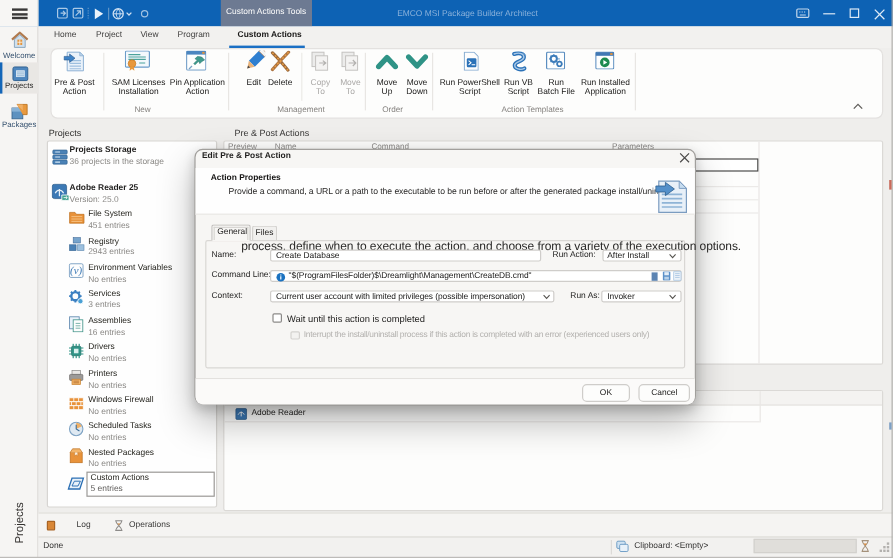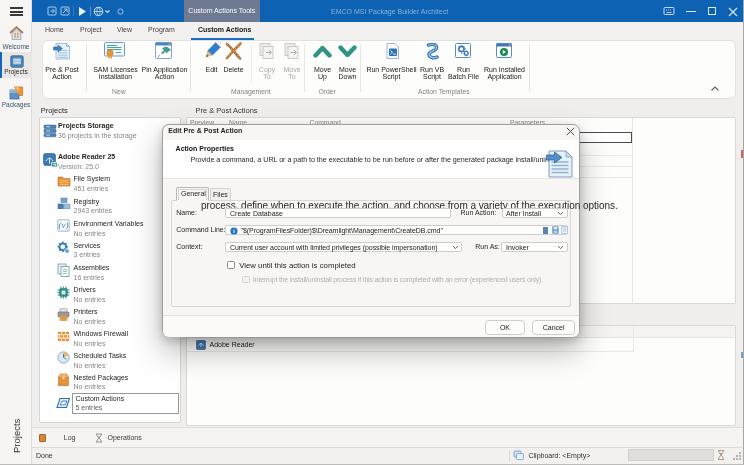--- a/index.html
+++ b/index.html
@@ -438,21 +438,21 @@
     <path d="M1 1 L3.5 3.7 L6 1" stroke="#55534f" stroke-width="0.9" fill="none"></path>
   </svg>
 <div class="abs txt" style="left:475.3px;top:243.3px;font-size:7px;color:#1e1d1c;z-index:12;">Run As:</div>
 <div class="abs" style="left:500.8px;top:241.8px;width:67.6px;height:10.6px;background:#fff;border:1px solid #cfcdca;border-radius:2px;z-index:12;"></div>
 <div class="abs txt" style="left:506px;top:243.6px;font-size:7px;color:#1a1918;z-index:13;">Invoker</div>
 <svg class="abs" style="left:557px;top:244.8px;z-index:13;" width="7" height="5" viewBox="0 0 7 5">
     <path d="M1 1 L3.5 3.7 L6 1" stroke="#55534f" stroke-width="0.9" fill="none"></path>
   </svg>
 
 <div class="abs" style="left:227.4px;top:261.3px;width:8px;height:8px;background:#fff;border:1px solid #8c8a88;border-radius:1.5px;z-index:12;"></div>
-<div class="abs txt" style="left:239.2px;top:261px;font-size:7.8px;color:#1e1d1c;z-index:12;">View until this action is completed</div>
+<div class="abs txt" style="left:239.2px;top:261px;font-size:7.8px;color:#1e1d1c;z-index:12;">Wait until this action is completed</div>
 <div class="abs" style="left:242.2px;top:275.8px;width:7.4px;height:7.4px;background:#f3f2f0;border:1px solid #d4d2cf;border-radius:1.5px;z-index:12;"></div>
 <div class="abs txt" style="left:253.1px;top:276px;font-size:7px;color:#b3b1ae;z-index:12;letter-spacing:-0.22px;">Interrupt the install/uninstall process if this action is completed with an error (experienced users only)</div>
 
 <div class="abs" style="left:163.4px;top:314.5px;width:415.6px;height:22px;background:#fbfaf9;border-top:1px solid #e3e1de;border-radius:0 0 6px 6px;z-index:11;"></div>
 <div class="abs" style="left:484.8px;top:320.1px;width:40.3px;height:14.7px;background:#fdfdfc;border:1px solid #cfcdca;border-radius:4px;z-index:12;"></div>
 <div class="abs txt" style="left:484.8px;top:323.6px;width:40.3px;text-align:center;font-size:7px;color:#1c1b1a;z-index:13;">OK</div>
 <div class="abs" style="left:531.7px;top:320.1px;width:43.8px;height:14.7px;background:#fdfdfc;border:1px solid #cfcdca;border-radius:4px;z-index:12;"></div>
 <div class="abs txt" style="left:531.7px;top:323.6px;width:43.8px;text-align:center;font-size:7px;color:#1c1b1a;z-index:13;">Cancel</div>
 
 <div class="abs" style="left:743px;top:0;width:1px;height:465px;background:#a8a6a3;z-index:20;"></div>

